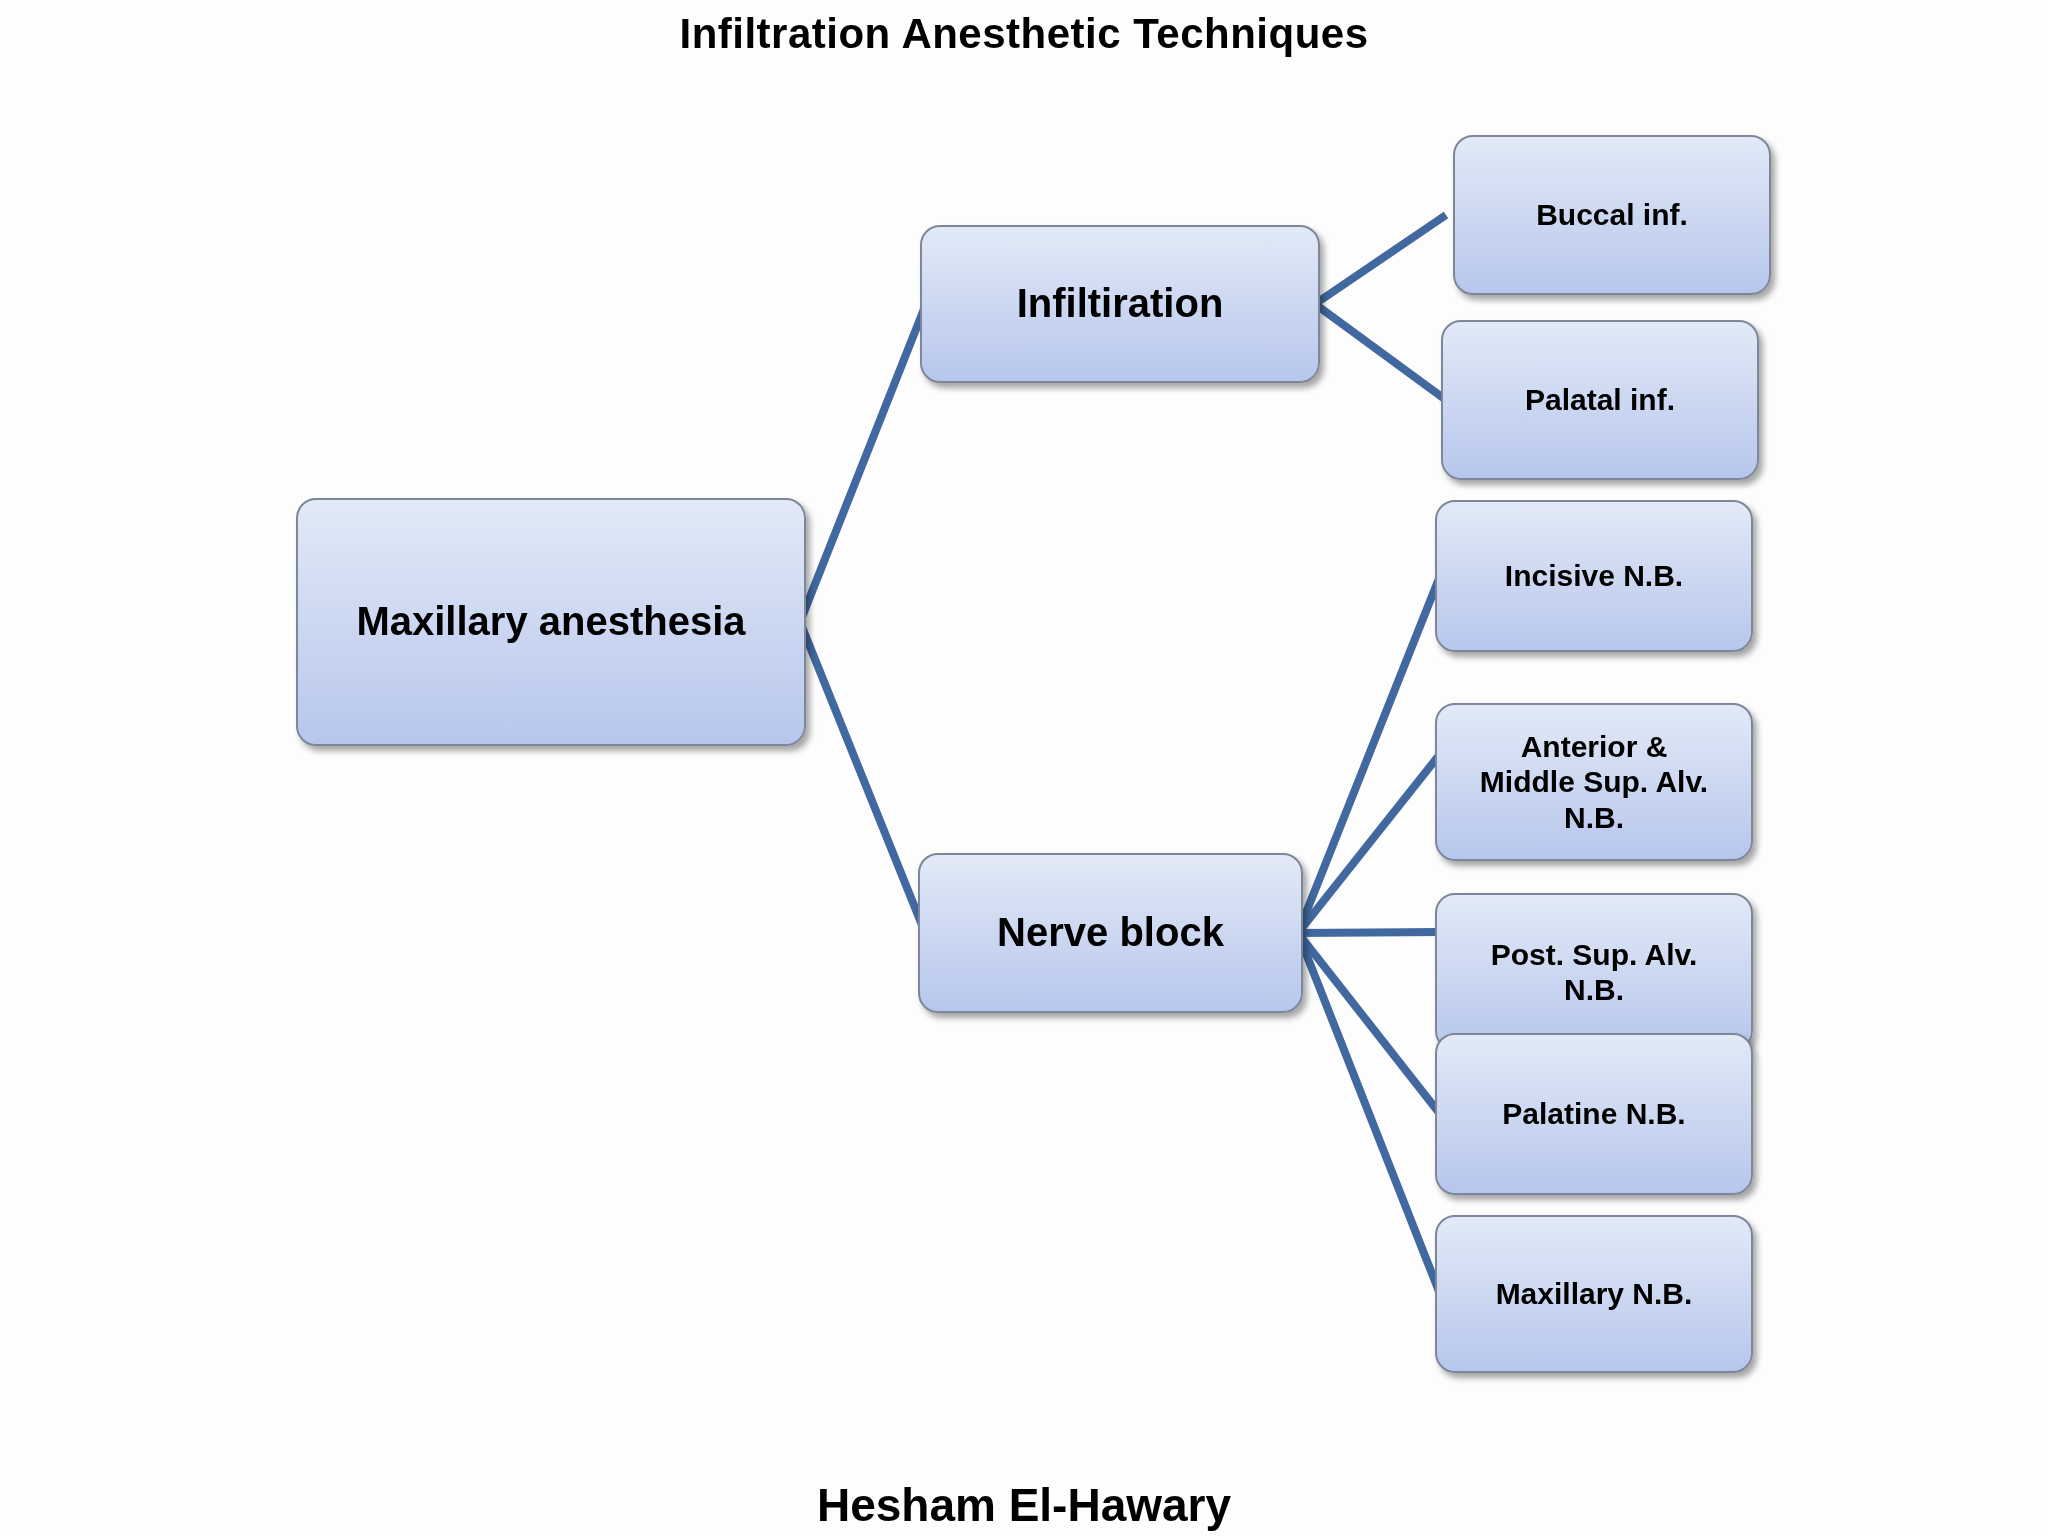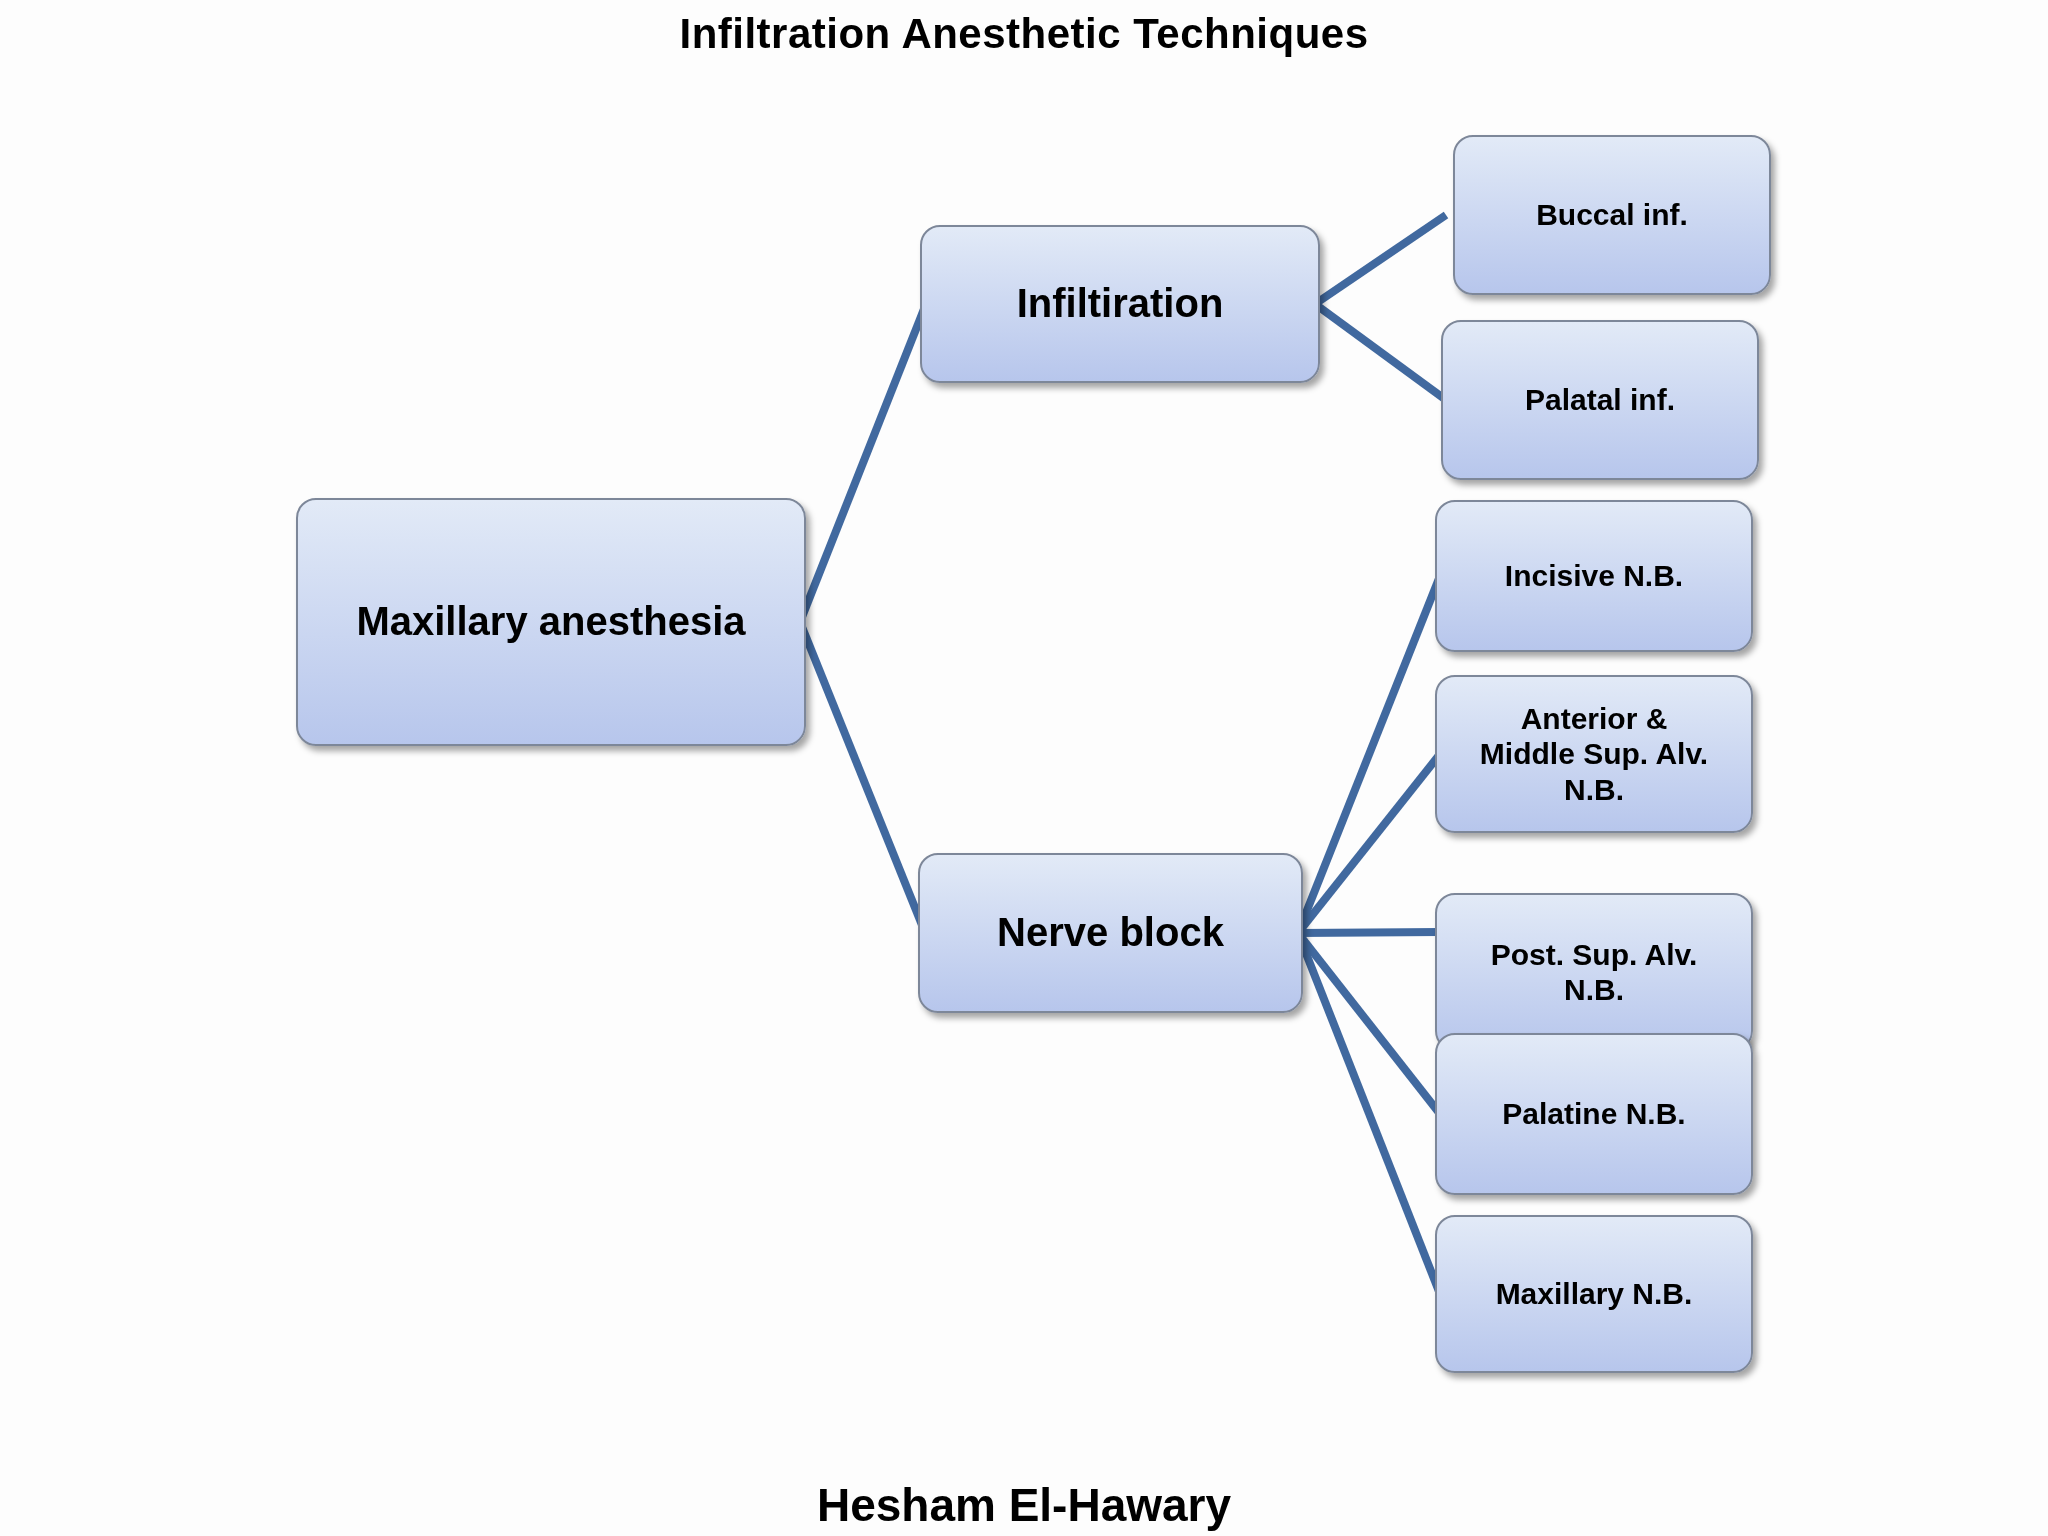--- a/index.html
+++ b/index.html
@@ -63,21 +63,21 @@
   .node.big .label { font-size: 40px; white-space: nowrap; }
   .node.small .label { font-size: 30px; }
 
   
   #n-root     { left: 296px;  top: 498px;  width: 510px; height: 248px; }
   #n-inf      { left: 920px;  top: 225px;  width: 400px; height: 158px; }
   #n-nb       { left: 918px;  top: 853px;  width: 385px; height: 160px; }
   #n-buccal   { left: 1441px; top: 135px;  width: 318px; height: 160px; margin-left: 12px; }
   #n-palatal  { left: 1441px; top: 320px;  width: 318px; height: 160px; }
   #n-incisive { left: 1435px; top: 500px;  width: 318px; height: 152px; }
-  #n-ant      { left: 1435px; top: 675px;  width: 318px; height: 158px; }
+  #n-ant      { left: 1435px; top: 703px;  width: 318px; height: 158px; }
   #n-post     { left: 1435px; top: 853px;  width: 318px; height: 158px; margin-top: 40px; }
   #n-palatine { left: 1435px; top: 1033px; width: 318px; height: 162px; }
   #n-maxnb    { left: 1435px; top: 1215px; width: 318px; height: 158px; align-items: center; }
 </style>
 </head>
 <body>
 
 <div class="stage">
 
   <div class="title">Infiltration Anesthetic Techniques</div>

